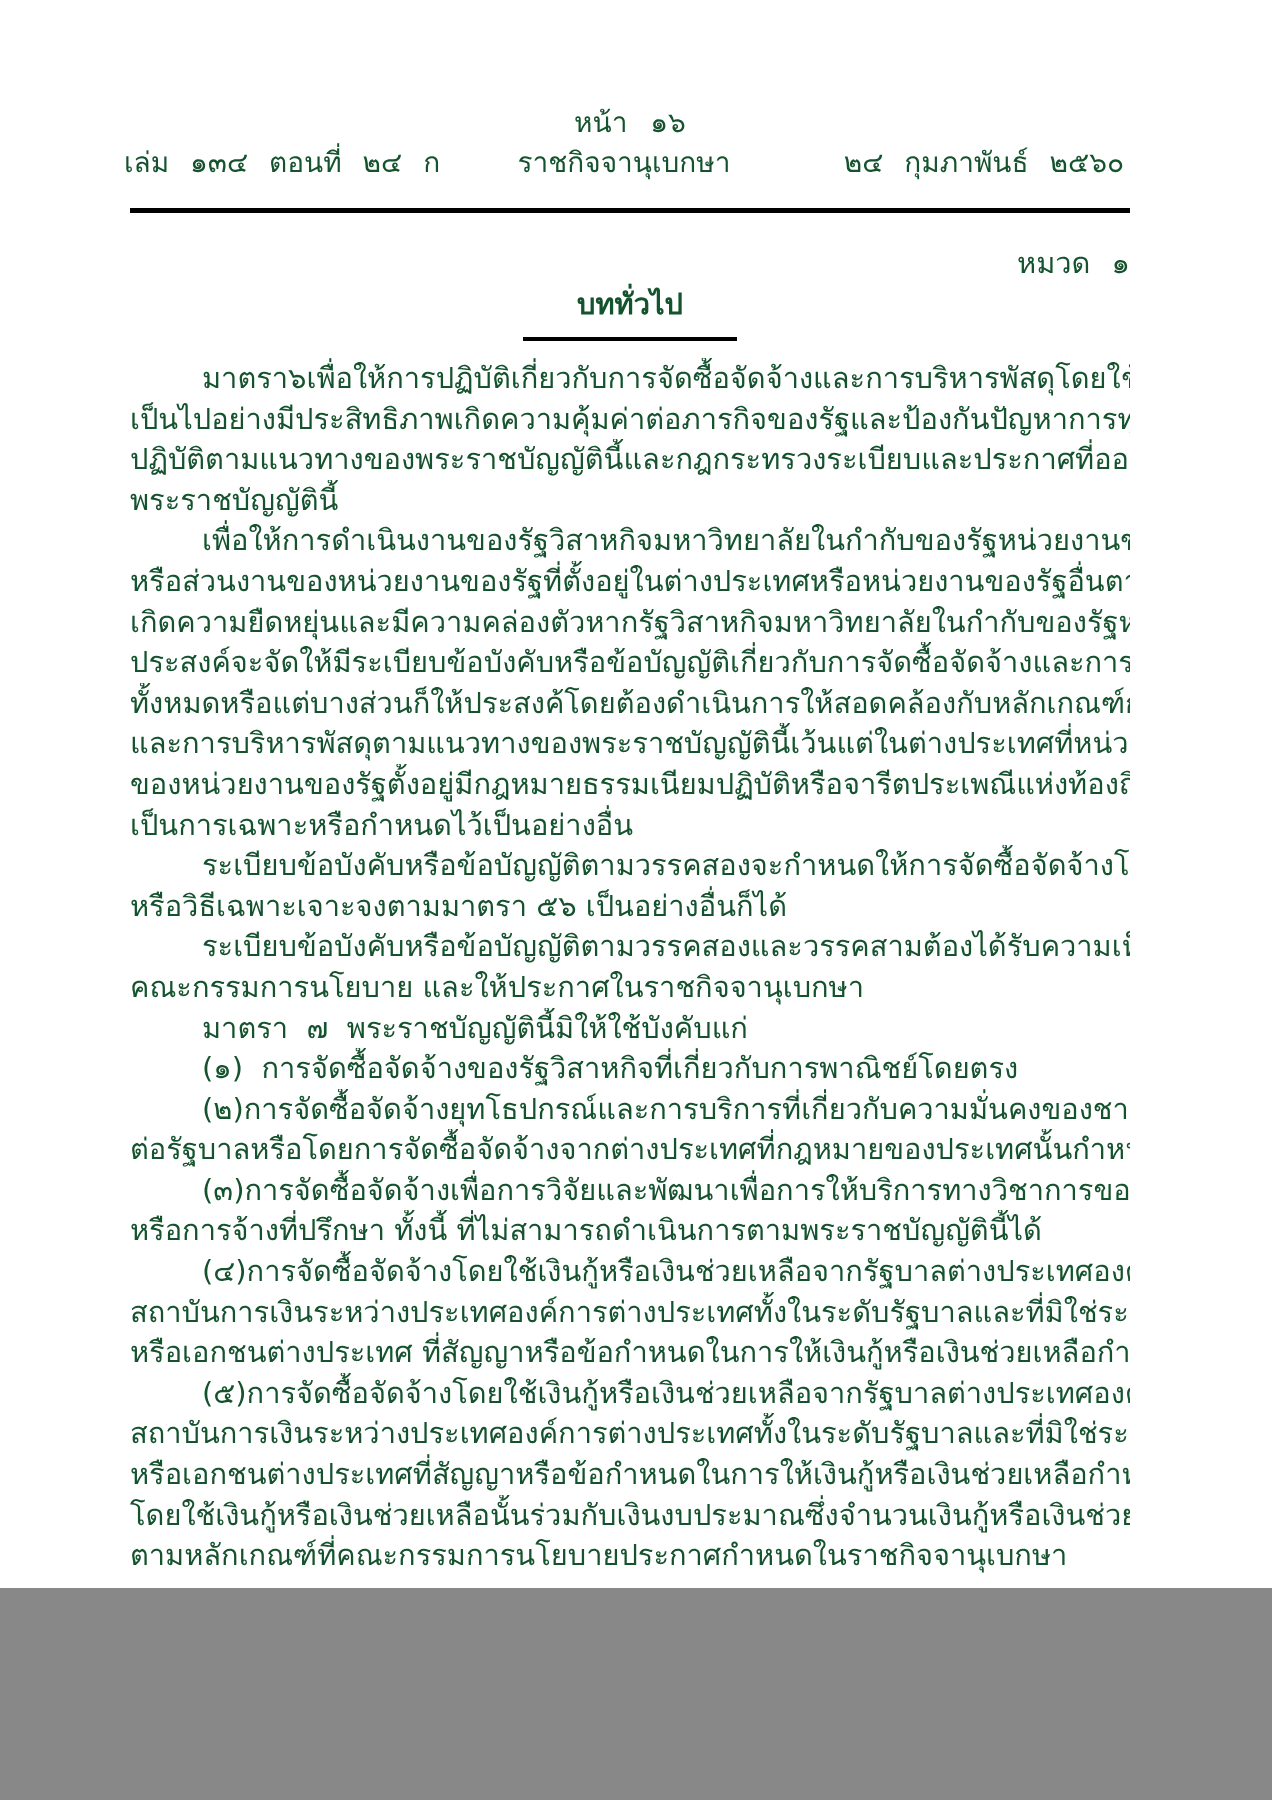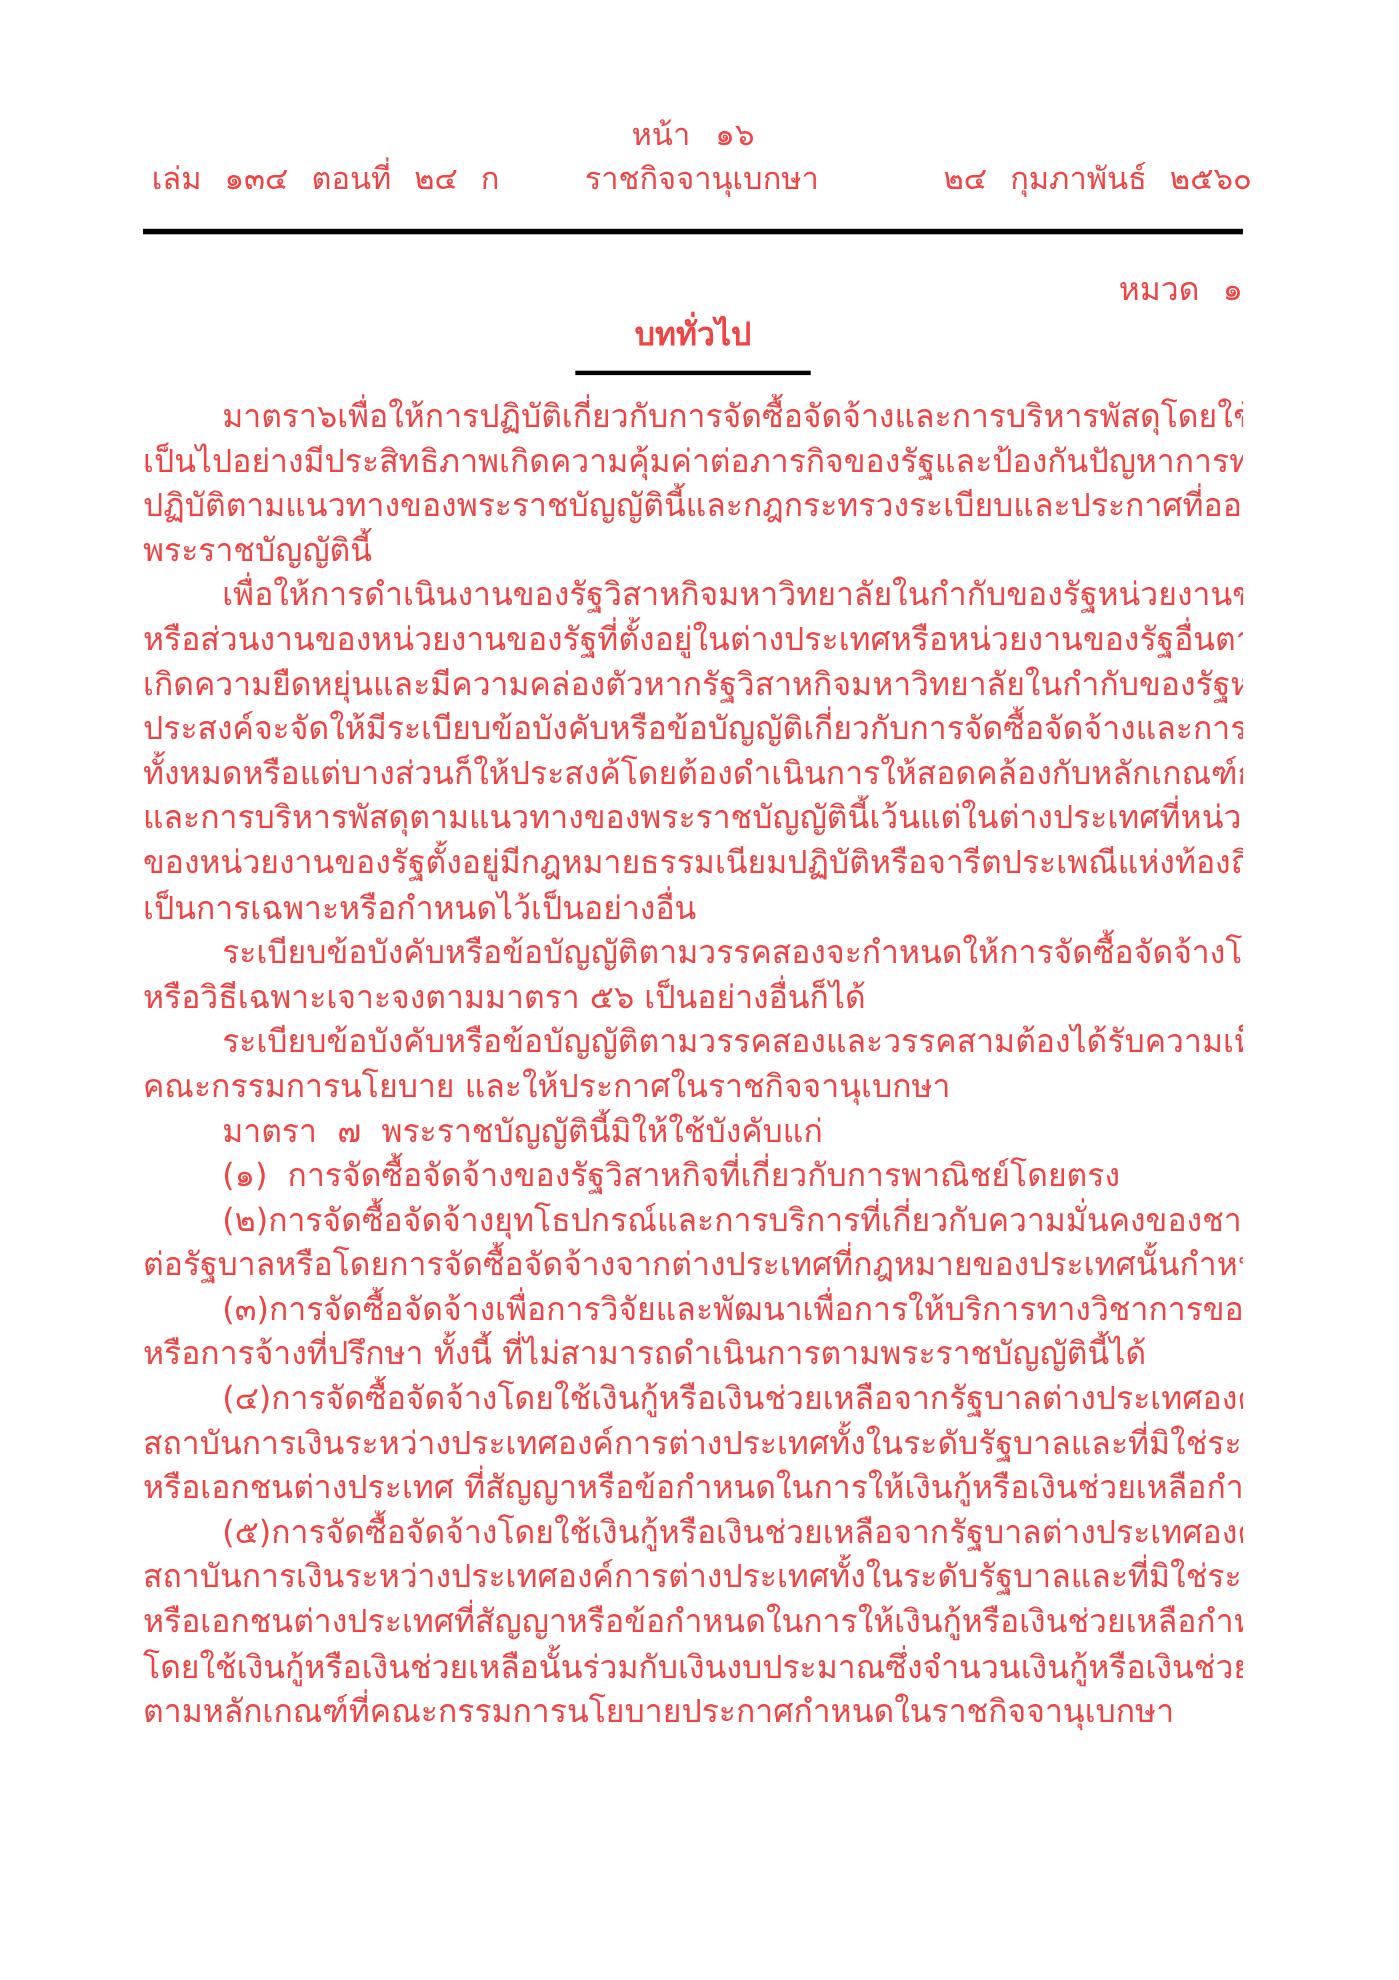--- a/index.html
+++ b/index.html
@@ -1,40 +1,40 @@
 <!DOCTYPE html>
 <html><head>
 <meta charset="utf-8">
 <style>
   html, body { margin: 0; padding: 0; background: #888; }
   .page {
     position: relative;
     width: 1272px;
-    height: 1800px;
+    height: 1588px;
     margin: 0 auto;
     background: #ffffff;
-    color: #ef4444;
+    color: #14532d;
     font-family: "DejaVu Sans", sans-serif;
     overflow: hidden;
   }
   .page-label {
     position: absolute;
     top: 104px;
     left: 130px;
     width: 1000px;
     text-align: center;
     font-size: 28px;
     line-height: 38px;
     word-spacing: 14px;
     white-space: pre;
   }
   .header-row {
     position: absolute;
     top: 144px;
-    left: 138px;
+    left: 124px;
     width: 1000px;
     display: grid;
     grid-template-columns: 1fr auto 1fr;
     align-items: baseline;
     font-size: 28px;
     line-height: 38px;
     word-spacing: 12px;
     white-space: pre;
   }
   .header-vol  { text-align: left; }

